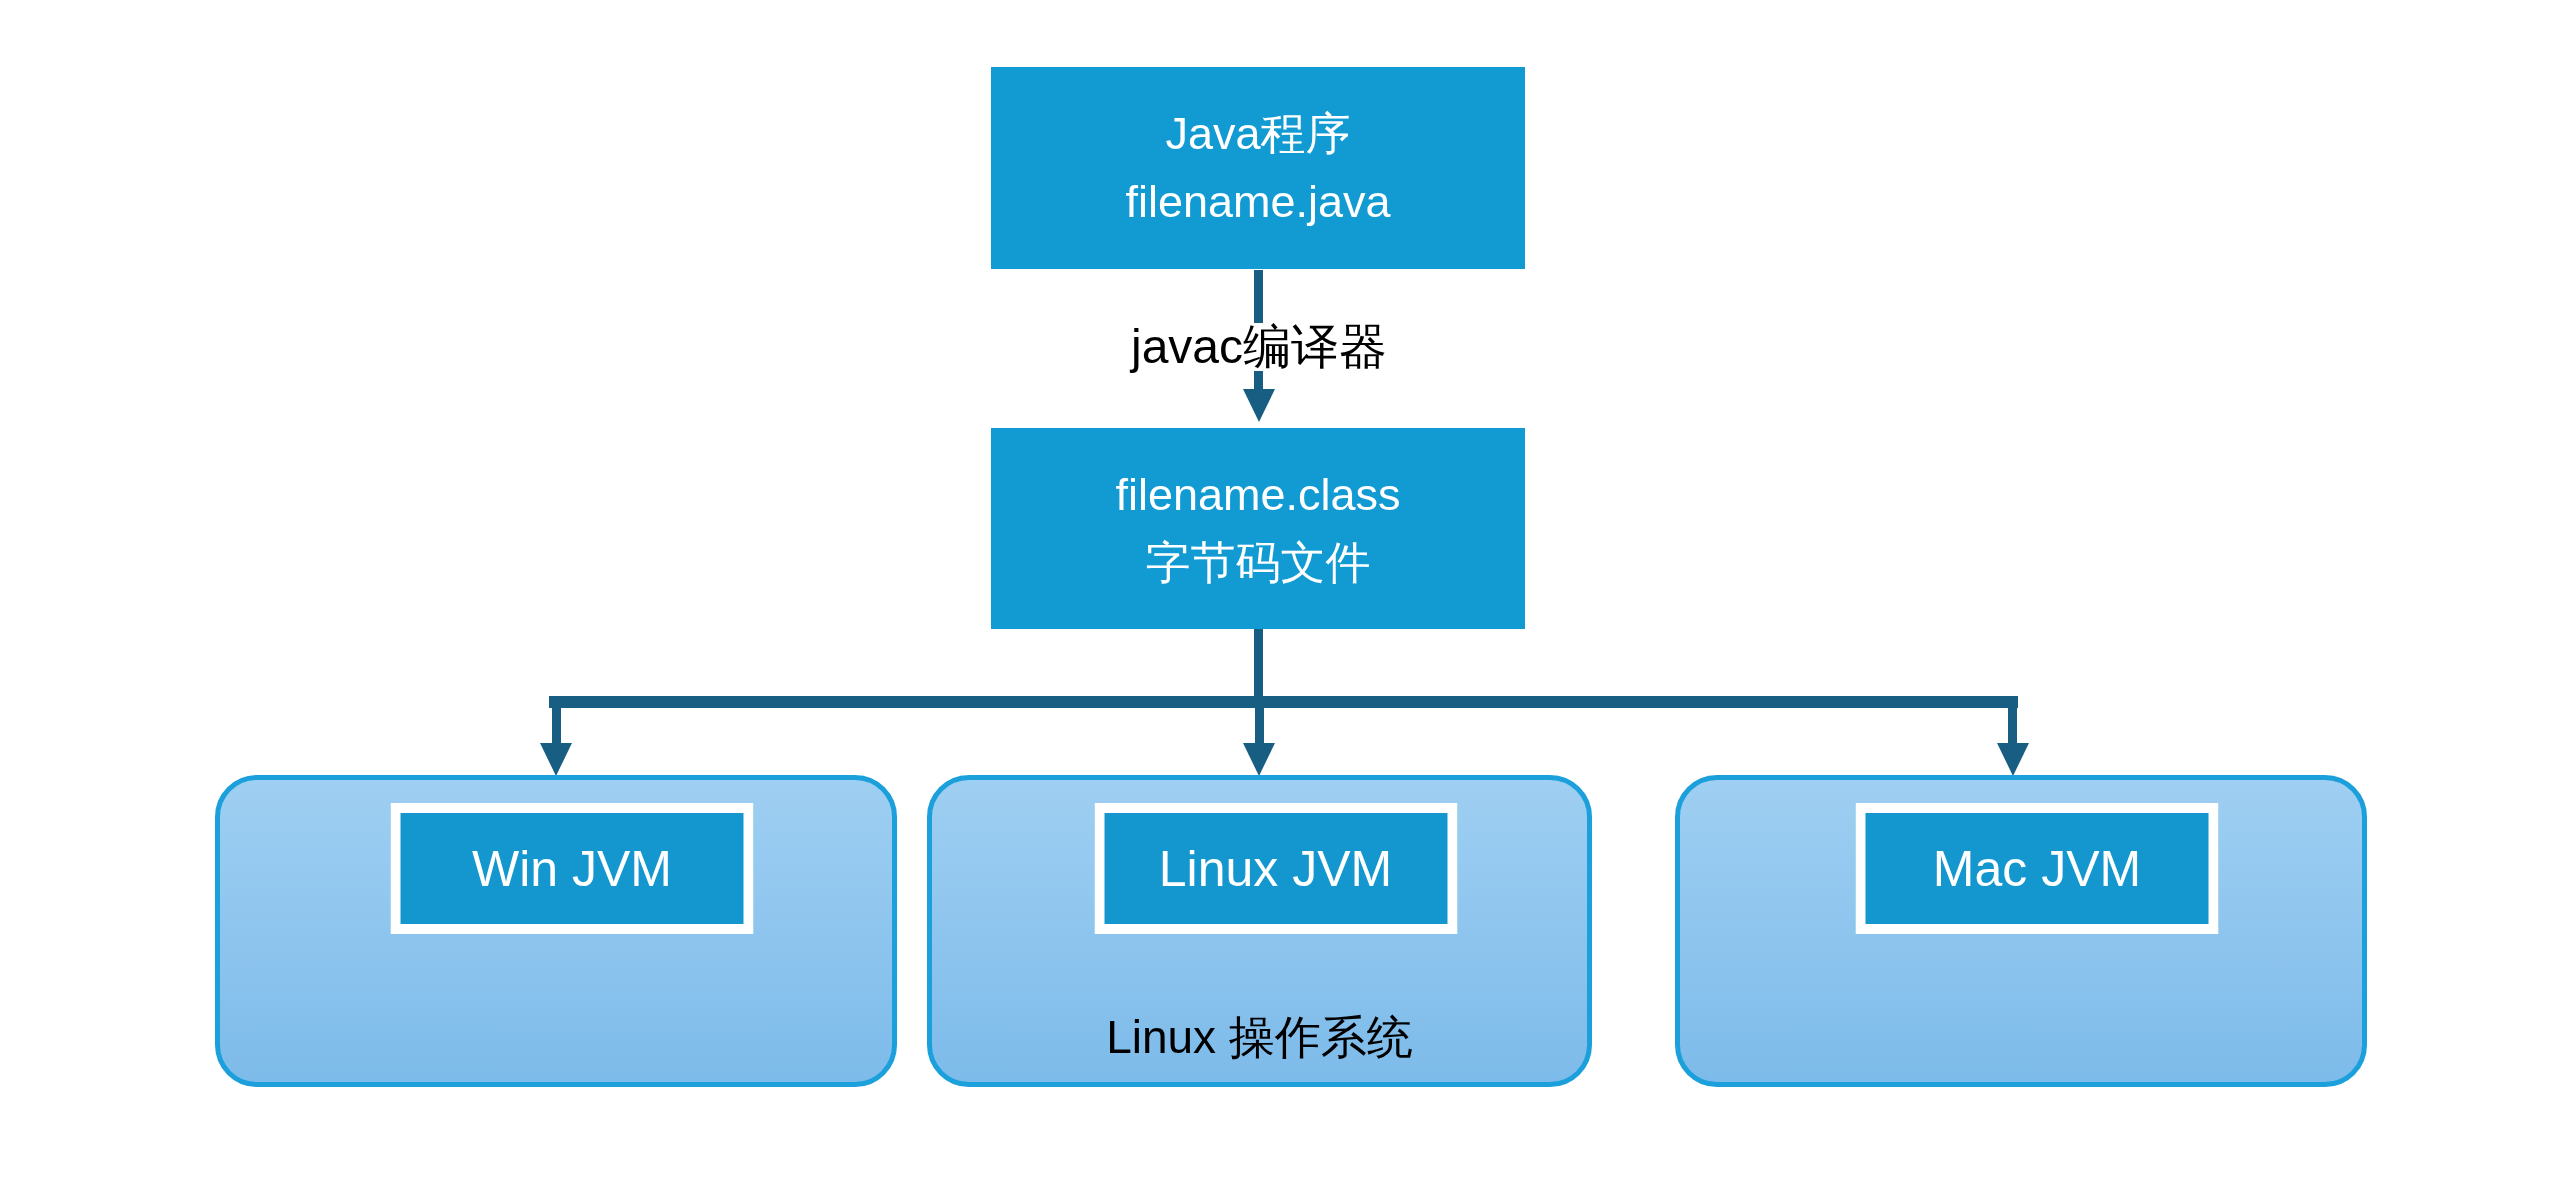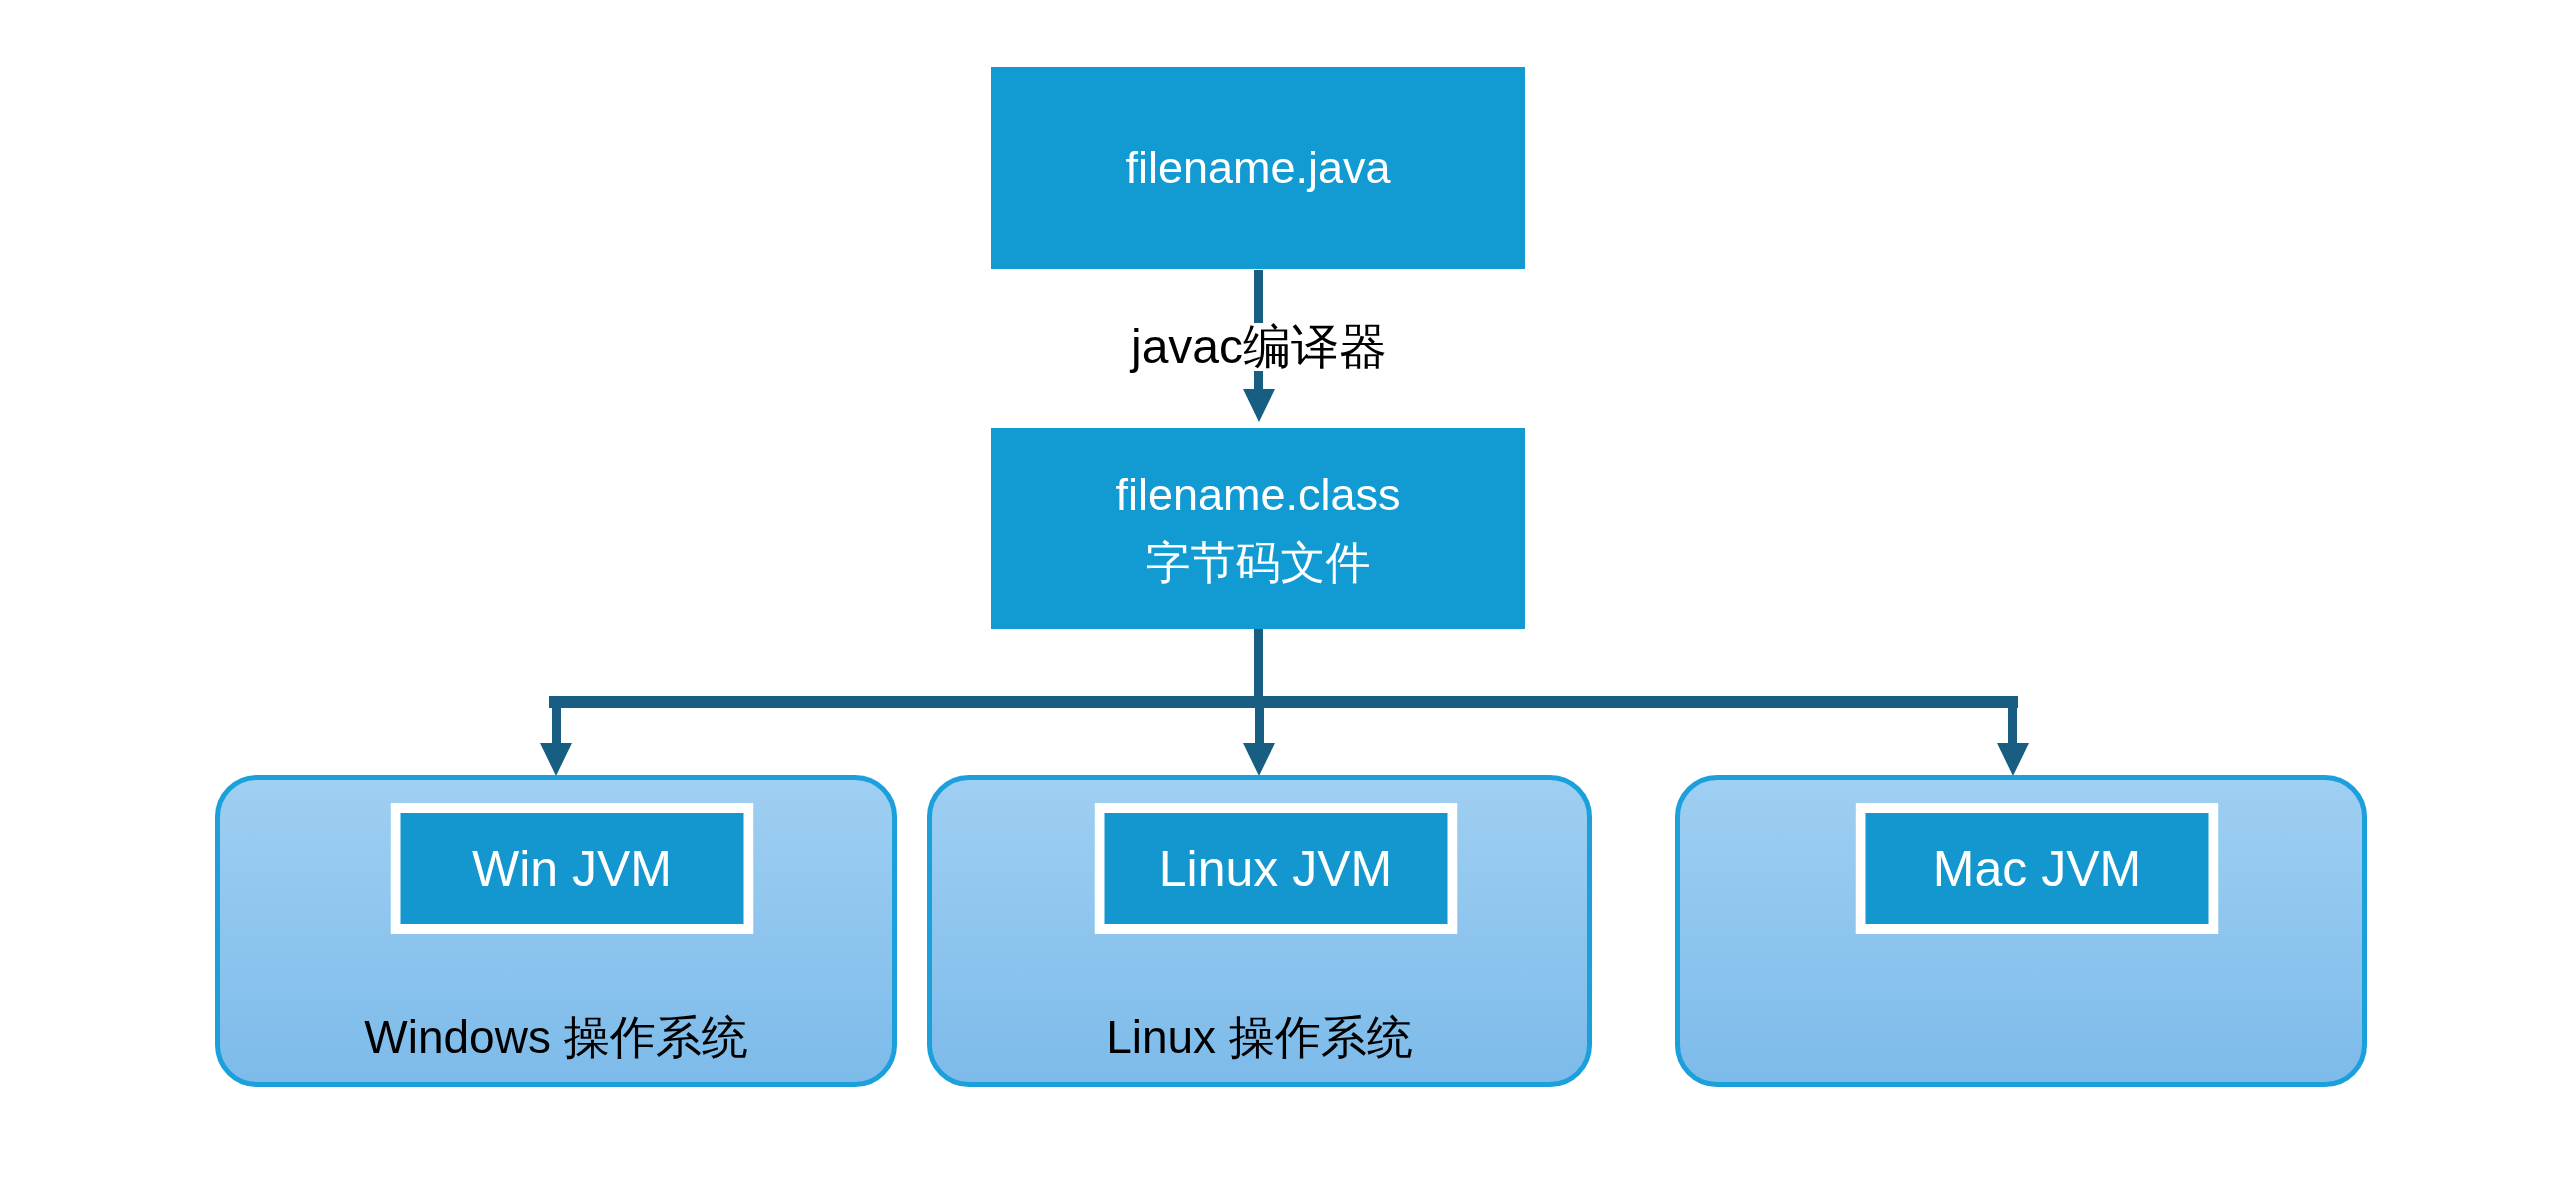--- a/index.html
+++ b/index.html
@@ -87,20 +87,21 @@
     display:flex;align-items:center;justify-content:center;
     color:var(--text-dark);font-size:46px;white-space:nowrap;
   }
 </style>
 </head>
 <body>
 
 <div>
 
   <div class="abs proc-box" id="java-box">
+    <div class="line">Java程序</div>
     <div class="line">filename.java</div>
   </div>
 
   <div class="abs vline" id="stem-1"></div>
   <div class="abs arrow-head" id="head-1"></div>
   <div class="abs" id="javac-label">javac编译器</div>
 
   <div class="abs proc-box" id="bytecode-box">
     <div class="line">filename.class</div>
     <div class="line">字节码文件</div>
@@ -112,21 +113,20 @@
   <div class="abs drop" id="drop-center"></div>
   <div class="abs drop" id="drop-right"></div>
   <div class="abs arrow-head drop-head" id="dhead-left"></div>
   <div class="abs arrow-head drop-head" id="dhead-center"></div>
   <div class="abs arrow-head drop-head" id="dhead-right"></div>
 
   <div class="abs platform" id="platform-windows">
     <div class="jvm-box">
       <span>Win JVM</span>
     </div>
-    <div class="os-label">Windows 操作系统</div>
   </div>
 
   <div class="abs platform" id="platform-linux">
     <div class="jvm-box">
       <span>Linux JVM</span>
     </div>
     <div class="os-label">Linux 操作系统</div>
   </div>
 
   <div class="abs platform" id="platform-mac">

